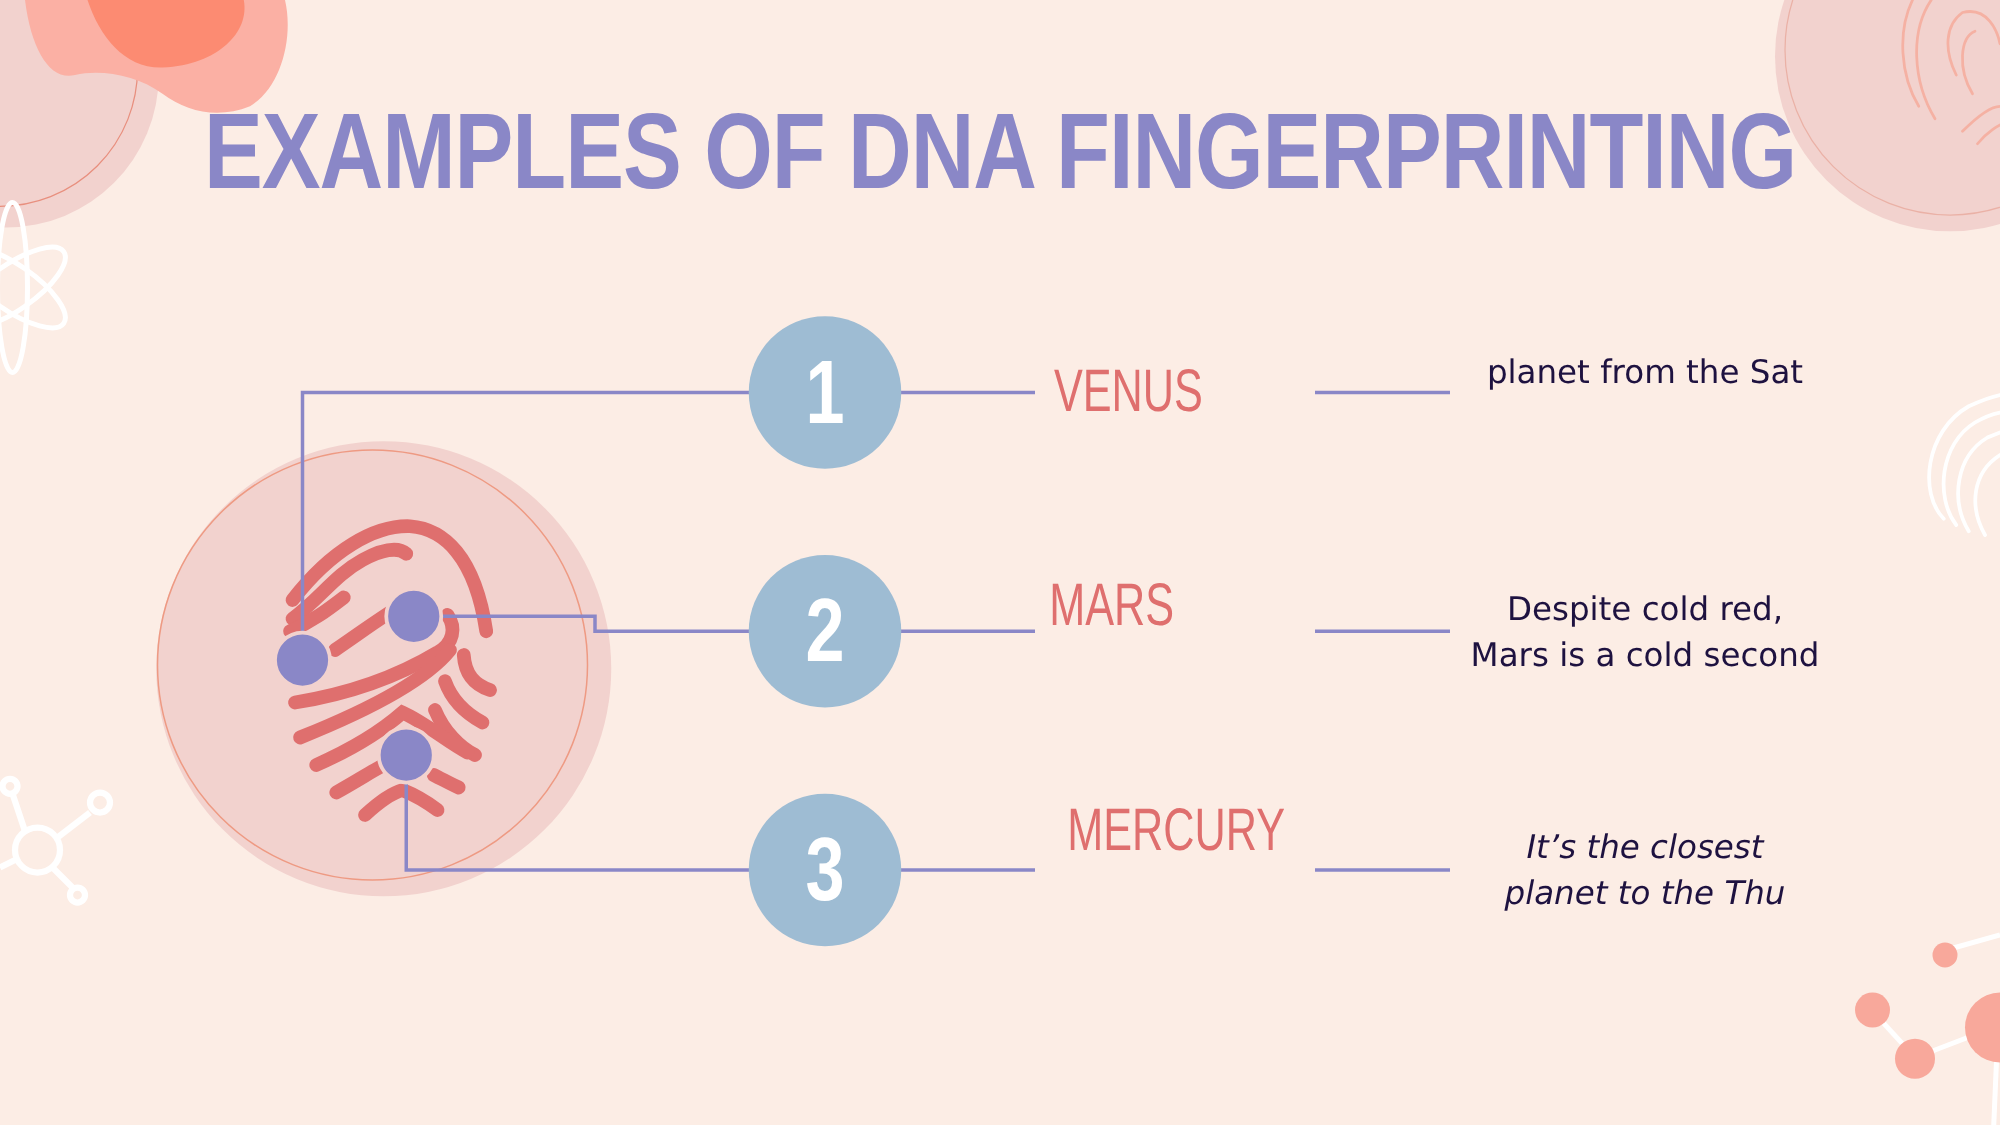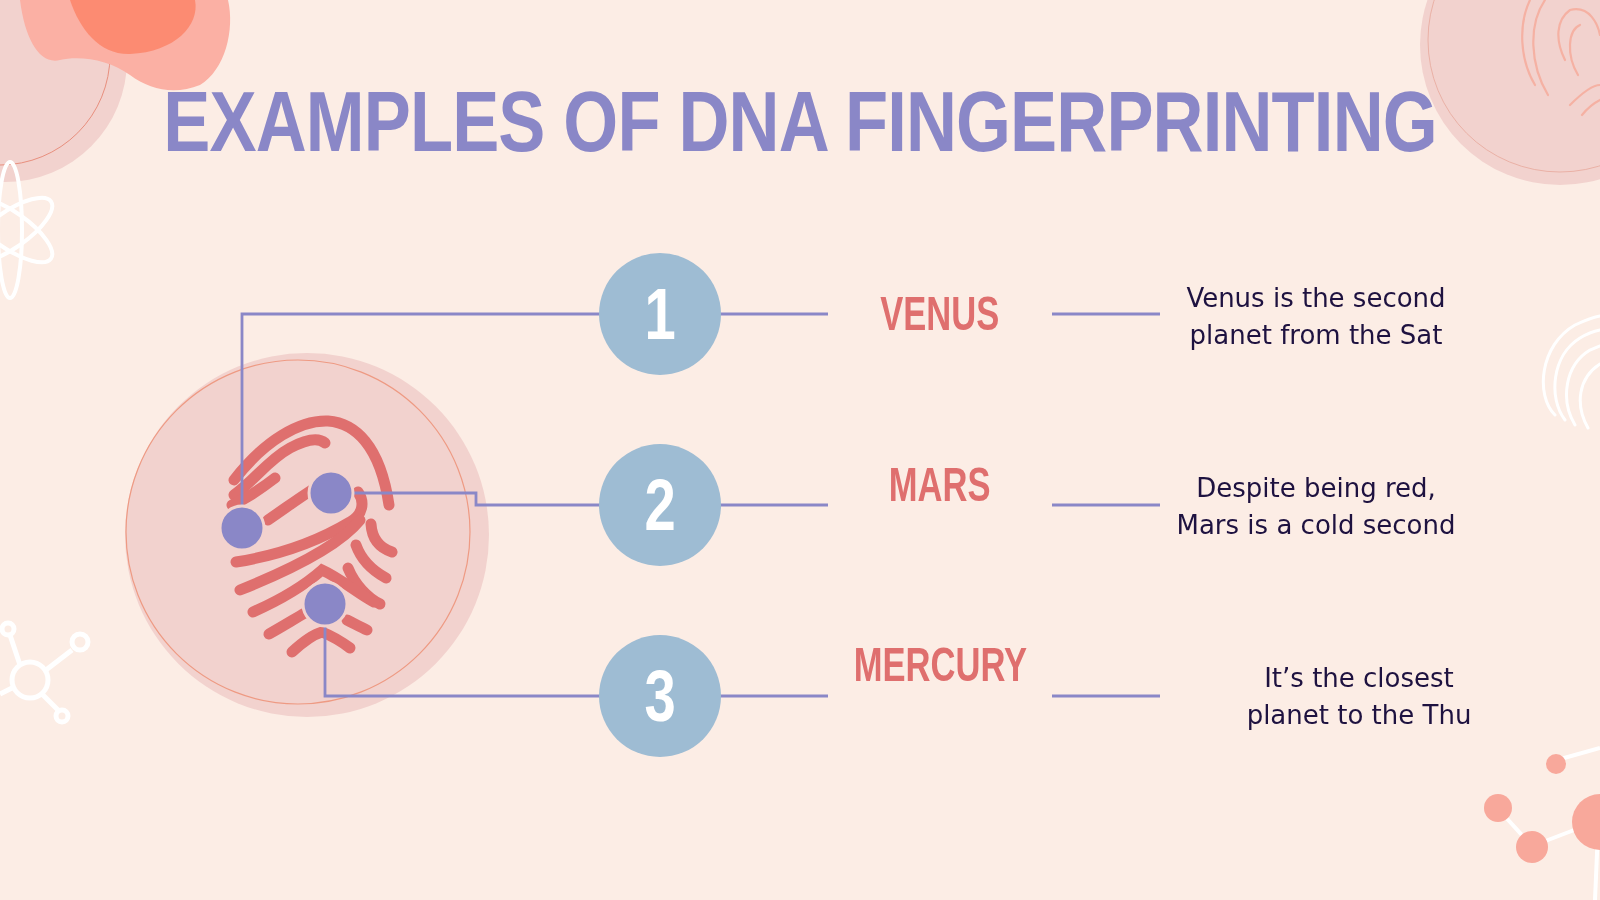--- a/index.html
+++ b/index.html
@@ -1,21 +1,21 @@
 <!DOCTYPE html>
 <html><head>
 <meta charset="utf-8">
 <style>
   html,body{margin:0;padding:0;}
   body{width:1600px;height:900px;overflow:hidden;background:#fcede5;position:relative;font-family:"DejaVu Sans",sans-serif;}
   .deco{position:absolute;left:0;top:0;width:1600px;height:900px;}
   .title{position:absolute;left:0;top:78px;width:1600px;text-align:center;font-family:"Liberation Sans",sans-serif;font-weight:bold;font-size:86px;letter-spacing:-1px;color:#8a87c7;transform:scaleX(0.82);transform-origin:center;line-height:1;}
   .num{position:absolute;width:122px;height:122px;border-radius:50%;background:#9ebcd3;color:#fff;display:flex;align-items:center;justify-content:center;font-family:"Liberation Sans",sans-serif;font-weight:bold;font-size:72px;}
   .num span{display:inline-block;transform:scaleX(0.78);}
-  .label{position:absolute;width:240px;text-align:center;font-family:"Liberation Sans",sans-serif;font-weight:bold;font-size:48px;color:#df6f6e;line-height:1;}
+  .label{position:absolute;width:240px;font-family:"Liberation Sans",sans-serif;font-weight:normal;font-size:48px;color:#df6f6e;line-height:1;}
   .label span{display:inline-block;transform:scaleX(0.72);}
   .desc{position:absolute;width:320px;text-align:center;font-family:"DejaVu Sans",sans-serif;font-size:26px;line-height:37px;color:#1e1240;}
 </style>
 </head>
 <body>
 
 <svg class="deco" viewBox="0 0 1600 900" xmlns="http://www.w3.org/2000/svg">
 
   <g>
     <circle cx="5" cy="60" r="122" fill="#f2d2ce"></circle>
@@ -111,33 +111,32 @@
   </g>
 </svg>
 
 <div class="title">EXAMPLES OF DNA FINGERPRINTING</div>
 
 <div class="num" style="left:599px;top:253px;">
     <span>1</span>
   </div>
 <div class="label" style="left:820px;top:290px;"><span>VENUS</span></div>
 <div class="desc" style="left:1156px;top:280px;">
-  <div>Venus is the second</div>
   <div>planet from the Sat</div>
 </div>
 
 <div class="num" style="left:599px;top:444px;">
     <span>2</span>
   </div>
 <div class="label" style="left:820px;top:461px;"><span>MARS</span></div>
 <div class="desc" style="left:1156px;top:470px;">
-  <div>Despite being red,</div>
+  <div>Despite cold red,</div>
   <div>Mars is a cold second</div>
 </div>
 
 <div class="num" style="left:599px;top:635px;">
     <span>3</span>
   </div>
 <div class="label" style="left:820px;top:641px;"><span>MERCURY</span></div>
-<div class="desc" style="left:1199px;top:660px;">
+<div class="desc" style="left:1156px;top:660px;font-style:italic;">
   <div>It’s the closest</div>
   <div>planet to the Thu</div>
 </div>
 
 </body></html>

